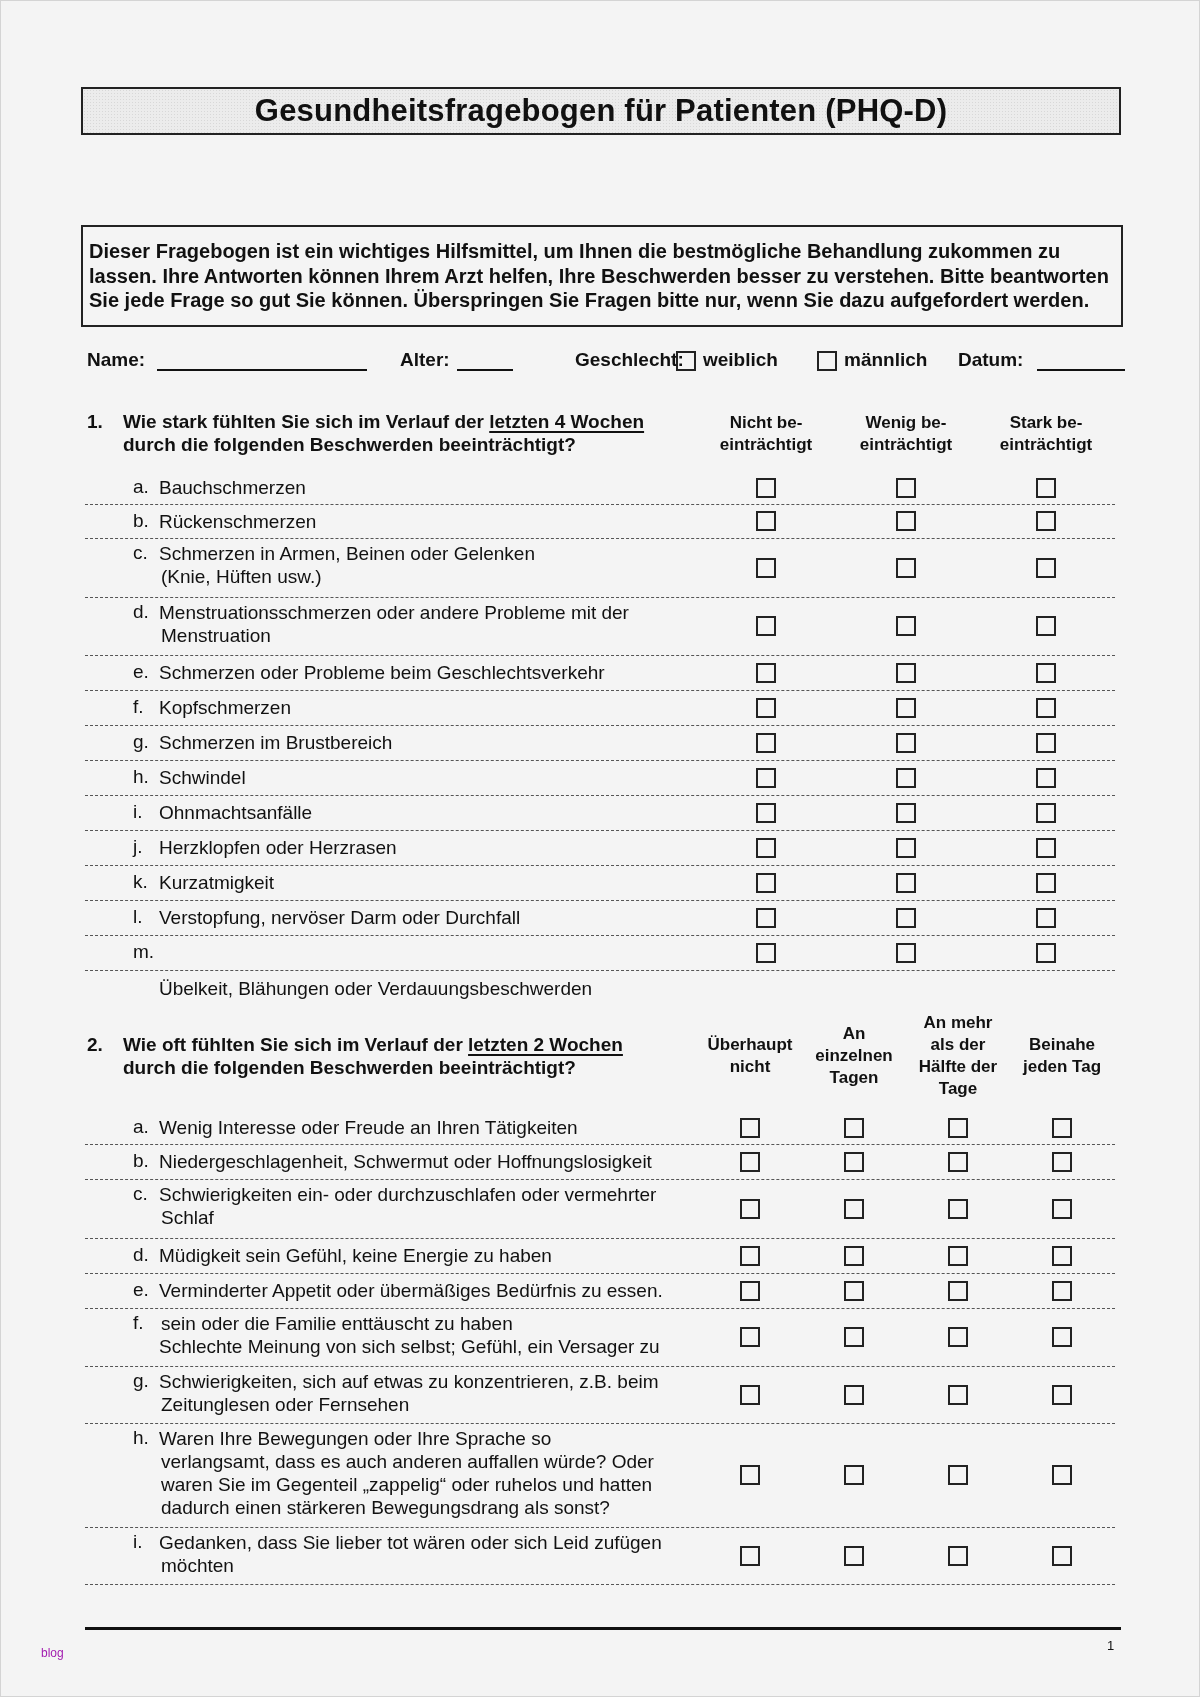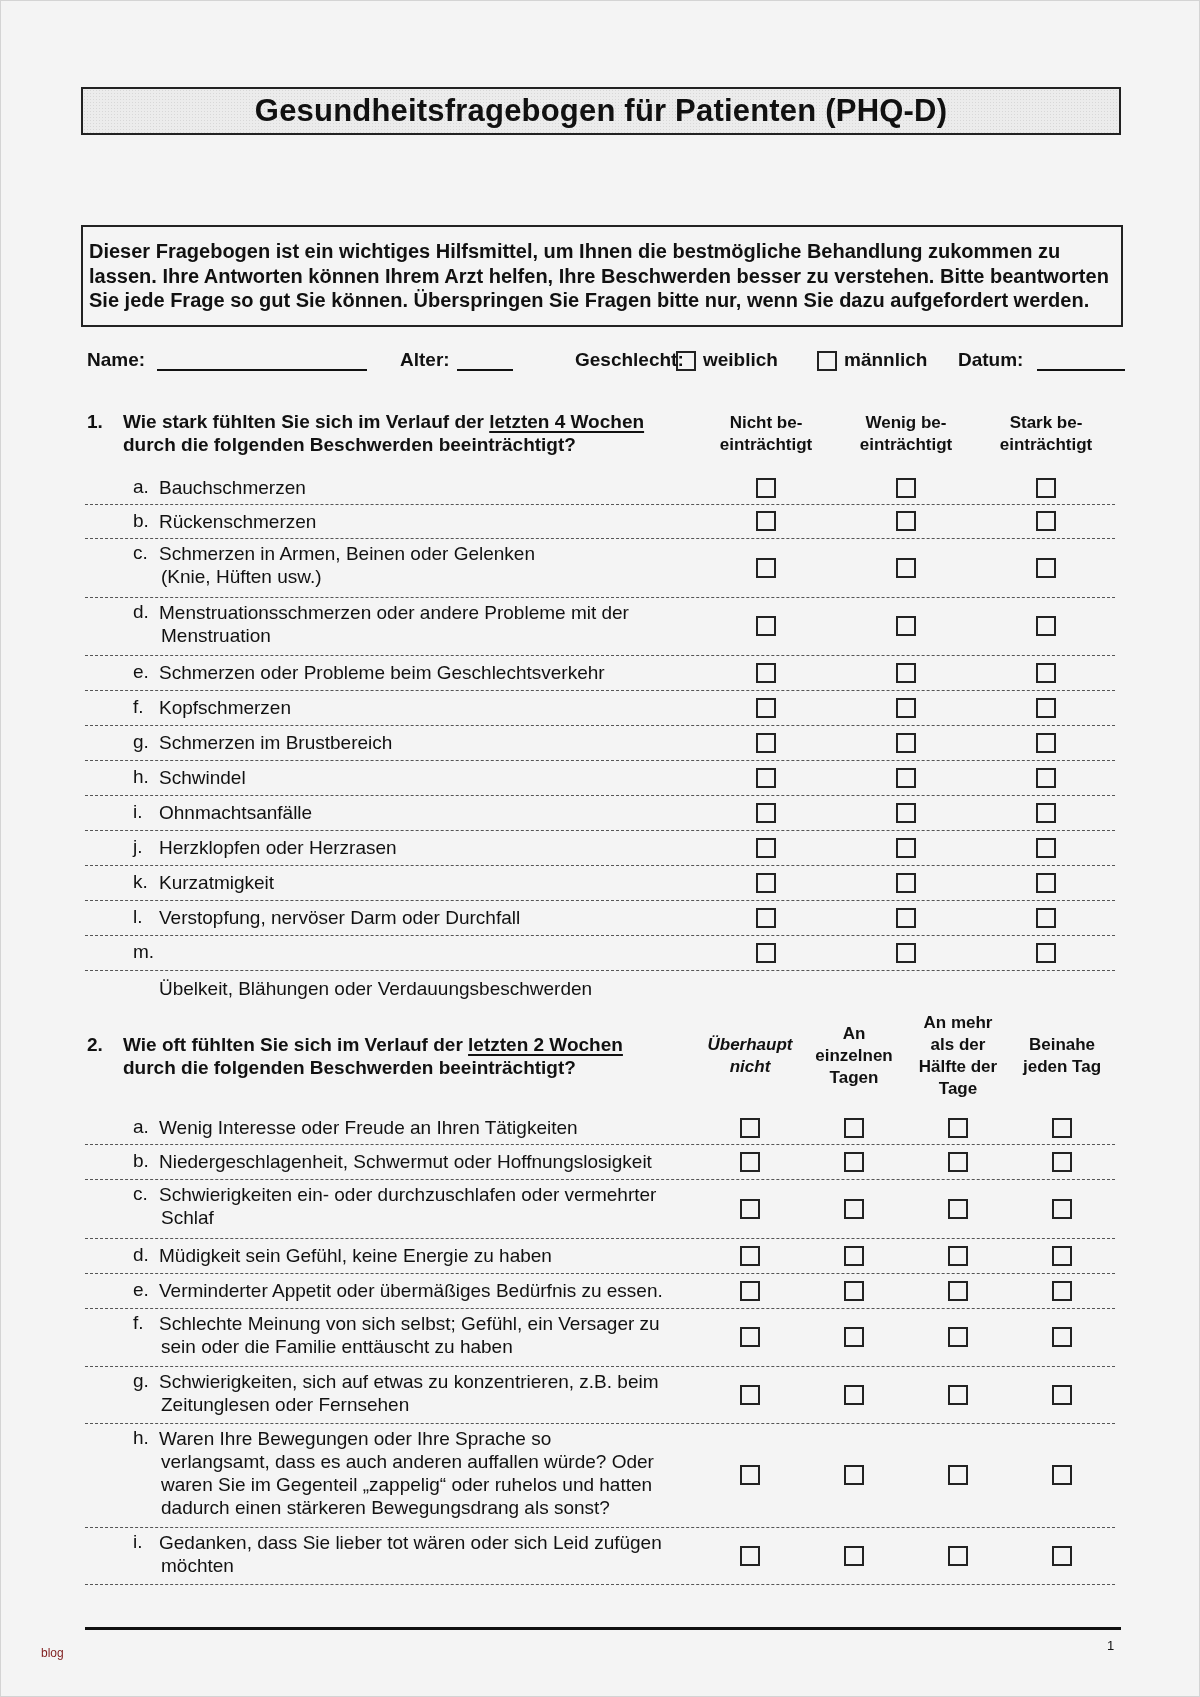--- a/index.html
+++ b/index.html
@@ -34,21 +34,21 @@
   .qhead { font-weight:bold; font-size:19px; line-height:23px; }
   .qhead .num { position:absolute; left:0; }
   .qhead .txt { position:absolute; left:36px; white-space:nowrap; }
   .qhead u { text-decoration:underline; text-underline-offset:3px; text-decoration-thickness:2px; }
   .colhead { position:absolute; text-align:center; font-weight:bold; font-size:17px; line-height:22px; }
   .row { position:absolute; left:84px; width:1030px; border-bottom:1px dashed #555; }
   .row .letter { position:absolute; left:48px; font-size:19px; }
   .row .label { position:absolute; left:74px; font-size:19px; line-height:23px; white-space:nowrap; }
   .footer-line { left:84px; top:1626px; width:1036px; border-top:3px solid #111; }
   .page-num { left:1106px; top:1637px; font-size:13px; }
-  .watermark { left:40px; top:1645px; font-size:12px; color:#7f1d1d; }
+  .watermark { left:40px; top:1645px; font-size:12px; color:#a21caf; }
 </style>
 </head>
 <body>
 
 <div class="abs title-box">
   <h1>Gesundheitsfragebogen für Patienten (PHQ-D)</h1>
 </div>
 
 <div class="abs intro-box">Dieser Fragebogen ist ein wichtiges Hilfsmittel, um Ihnen die bestmögliche Behandlung zukommen zu lassen. Ihre Antworten können Ihrem Arzt helfen, Ihre Beschwerden besser zu verstehen. Bitte beantworten Sie jede Frage so gut Sie können. Überspringen Sie Fragen bitte nur, wenn Sie dazu aufgefordert werden.</div>
 
@@ -205,21 +205,21 @@
       <div class="cb" style="left: 951px; top: 8px; width: 20px; height: 20px;"></div>
     </div>
   </div>
 
 <div class="abs qhead" style="left:86px;top:1032px">
   <span class="num">2.</span>
   <span class="txt"><span>Wie oft fühlten Sie sich im Verlauf der </span><u>letzten 2 Wochen</u></span>
   <span class="txt" style="top:23px">durch die folgenden Beschwerden beeinträchtigt?</span>
 </div>
 <div id="q2-colheads">
-    <div class="colhead" style="left: 694px; width: 110px; top: 1033px; font-style: italic;">
+    <div class="colhead" style="left: 694px; width: 110px; top: 1033px;">
       <div>Überhaupt</div>
       <div>nicht</div>
     </div>
     <div class="colhead" style="left: 798px; width: 110px; top: 1022px;">
       <div>An</div>
       <div>einzelnen</div>
       <div>Tagen</div>
     </div>
     <div class="colhead" style="left: 902px; width: 110px; top: 1011px;">
       <div>An mehr</div>
@@ -280,22 +280,22 @@
         <div>Verminderter Appetit oder übermäßiges Bedürfnis zu essen.</div>
       </span>
       <div class="cb" style="left: 655px; top: 8px; width: 20px; height: 20px;"></div>
       <div class="cb" style="left: 759px; top: 8px; width: 20px; height: 20px;"></div>
       <div class="cb" style="left: 863px; top: 8px; width: 20px; height: 20px;"></div>
       <div class="cb" style="left: 967px; top: 8px; width: 20px; height: 20px;"></div>
     </div>
     <div class="row" style="top: 1307px; height: 58px;">
       <span class="letter" style="top: 4px;">f.</span>
       <span class="label" style="top: 4px;">
+        <div style="padding-left: 2px;">sein oder die Familie enttäuscht zu haben</div>
         <div>Schlechte Meinung von sich selbst; Gefühl, ein Versager zu</div>
-        <div style="padding-left: 2px;">sein oder die Familie enttäuscht zu haben</div>
       </span>
       <div class="cb" style="left: 655px; top: 19px; width: 20px; height: 20px;"></div>
       <div class="cb" style="left: 759px; top: 19px; width: 20px; height: 20px;"></div>
       <div class="cb" style="left: 863px; top: 19px; width: 20px; height: 20px;"></div>
       <div class="cb" style="left: 967px; top: 19px; width: 20px; height: 20px;"></div>
     </div>
     <div class="row" style="top: 1365px; height: 57px;">
       <span class="letter" style="top: 4px;">g.</span>
       <span class="label" style="top: 4px;">
         <div>Schwierigkeiten, sich auf etwas zu konzentrieren, z.B. beim</div>

